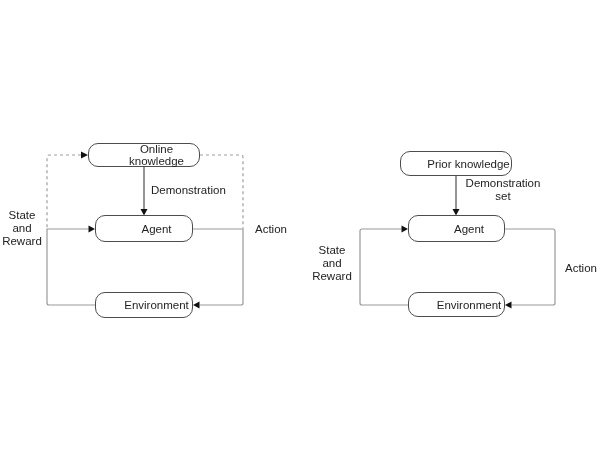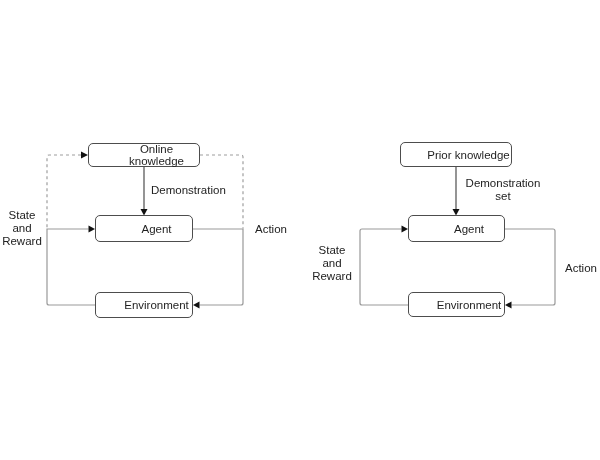--- a/index.html
+++ b/index.html
@@ -19,21 +19,21 @@
     position: absolute;
     left: 0;
     top: 0;
     width: 600px;
     height: 460px;
   }
   .node {
     position: absolute;
     box-sizing: border-box;
     border: 1.5px solid #4d4d4d;
-    border-radius: 5px;
+    border-radius: 10px;
     background: #ffffff;
     display: flex;
     align-items: center;
     justify-content: center;
     font-size: 11.5px;
     color: #1f1f1f;
     text-align: center;
     padding-left: 25px;
   }
   .lbl {
@@ -47,21 +47,21 @@
 
   
   .box-online-knowledge { left: 88px;  top: 143px; width: 112px; height: 24px; }
   .box-agent-left       { left: 95px;  top: 215px; width: 98px;  height: 27px; }
   .box-env-left         { left: 95px;  top: 292px; width: 98px;  height: 26px; }
   .lbl-demo-left        { left: 151px; top: 184px; }
   .lbl-state-left       { left: 0px;   top: 209px; width: 44px; }
   .lbl-action-left      { left: 255px; top: 223px; }
 
   
-  .box-prior-knowledge  { left: 400px; top: 142px; width: 112px; height: 25px; justify-content: center; }
+  .box-prior-knowledge  { left: 400px; top: 151px; width: 112px; height: 25px; justify-content: center; }
   .box-agent-right      { left: 408px; top: 215px; width: 97px;  height: 27px; }
   .box-env-right        { left: 408px; top: 292px; width: 97px;  height: 25px; }
   .lbl-demo-right       { left: 462px; top: 177px; width: 82px; }
   .lbl-state-right      { left: 307px; top: 244px; width: 50px; }
   .lbl-action-right     { left: 565px; top: 262px; }
 </style>
 </head>
 <body>
 
 <div id="canvas">

